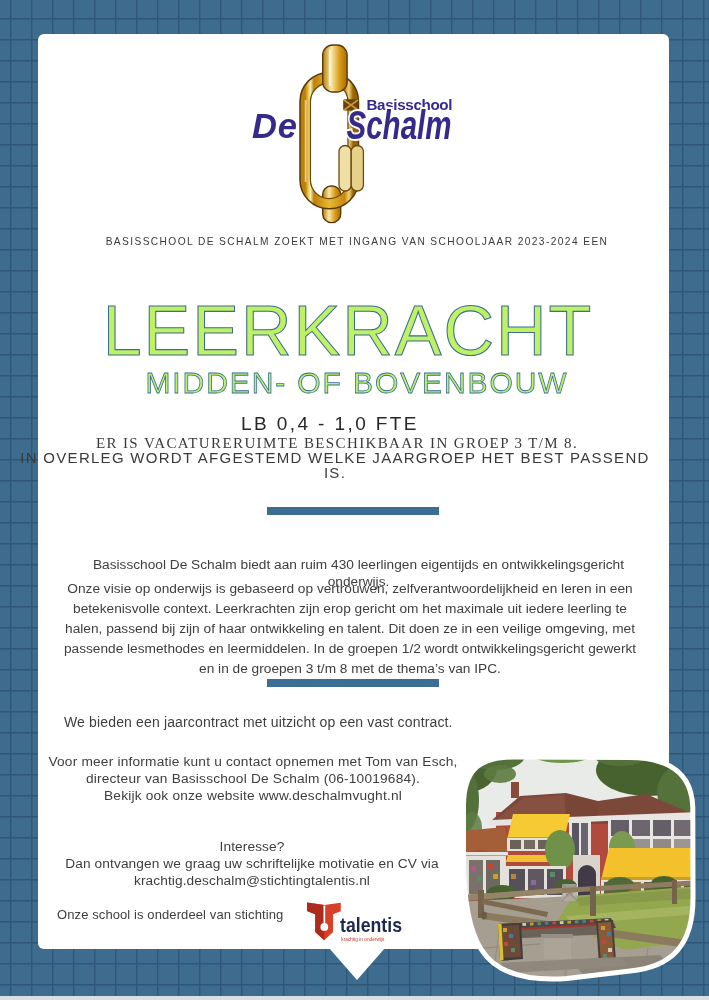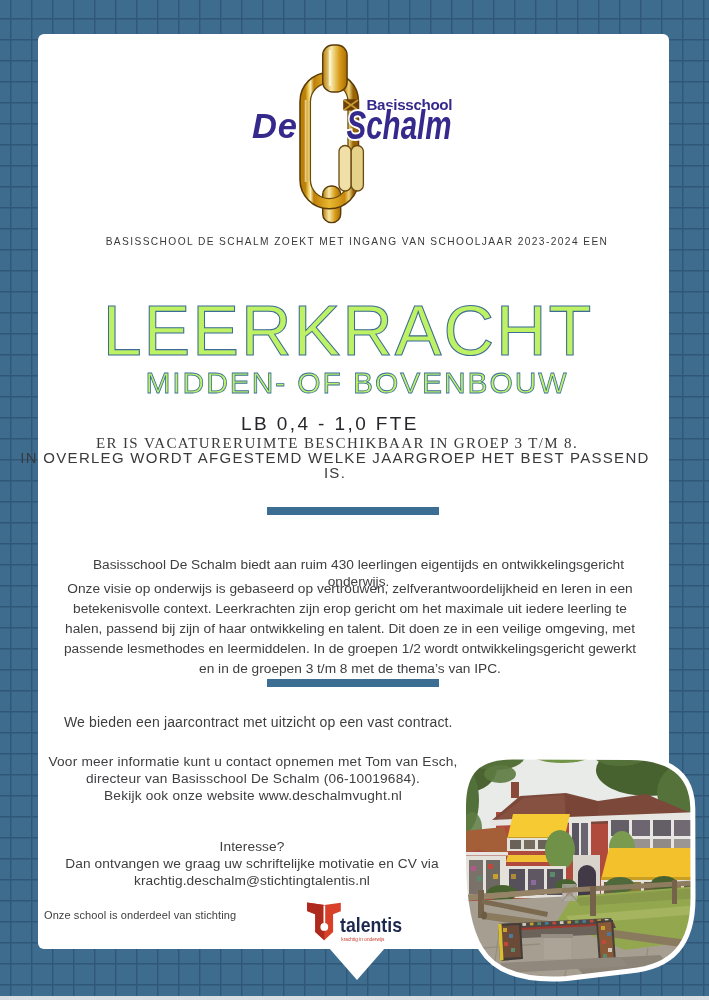--- a/index.html
+++ b/index.html
@@ -20,21 +20,21 @@
   .h3{left:15px;top:413.3px;width:630px;font-size:19px;line-height:21px;letter-spacing:2.4px;color:#26262a;}
   .s1{left:22px;top:436.3px;width:630px;font-size:15px;line-height:14.4px;letter-spacing:1.38px;color:#3a3a3c;font-family:Liberation Serif, serif;}
   .s2{left:20px;top:451.1px;width:630px;font-size:15px;line-height:14.4px;letter-spacing:1.28px;color:#3a3a3c;}
   .bar{position:absolute;left:267px;width:172px;height:7.5px;background:#3c6d92;}
   .body-t{font-size:13.7px;color:#3e3e40;}
   .p1{left:38px;top:529.4px;width:641px;line-height:16.2px;margin-top:28px;}
   .p2{left:35px;top:578.7px;width:630px;line-height:20px;}
   .p3{position:absolute;left:64px;top:702.2px;font-size:14px;line-height:16px;color:#3e3e40;letter-spacing:0.15px;margin-top:12px;}
   .contact{left:-62px;top:752.7px;width:630px;line-height:17.2px;letter-spacing:0.2px;}
   .interesse{left:-63px;top:837.9px;width:630px;line-height:17.2px;letter-spacing:0.1px;}
-  .onze{position:absolute;left:44px;top:907.2px;font-size:11px;line-height:16px;color:#3e3e40;letter-spacing:0.1px;}
+  .onze{position:absolute;left:57px;top:907.2px;font-size:13px;line-height:16px;color:#3e3e40;letter-spacing:0.1px;}
   a.u{color:#3e3e40;}
 </style>
 </head>
 <body>
 <svg class="grid" width="709" height="997">
     <path d="M10.7 0V997M31.7 0V997M52.7 0V997M73.7 0V997M94.7 0V997M115.7 0V997M136.7 0V997M157.7 0V997M178.7 0V997M199.7 0V997M220.7 0V997M241.7 0V997M262.7 0V997M283.7 0V997M304.7 0V997M325.7 0V997M346.7 0V997M367.7 0V997M388.7 0V997M409.7 0V997M430.7 0V997M451.7 0V997M472.7 0V997M493.7 0V997M514.7 0V997M535.7 0V997M556.7 0V997M577.7 0V997M598.7 0V997M619.7 0V997M640.7 0V997M661.7 0V997M682.7 0V997M703.7 0V997M0 18.7H709M0 39.7H709M0 60.7H709M0 81.7H709M0 102.7H709M0 123.7H709M0 144.7H709M0 165.7H709M0 186.7H709M0 207.7H709M0 228.7H709M0 249.7H709M0 270.7H709M0 291.7H709M0 312.7H709M0 333.7H709M0 354.7H709M0 375.7H709M0 396.7H709M0 417.7H709M0 438.7H709M0 459.7H709M0 480.7H709M0 501.7H709M0 522.7H709M0 543.7H709M0 564.7H709M0 585.7H709M0 606.7H709M0 627.7H709M0 648.7H709M0 669.7H709M0 690.7H709M0 711.7H709M0 732.7H709M0 753.7H709M0 774.7H709M0 795.7H709M0 816.7H709M0 837.7H709M0 858.7H709M0 879.7H709M0 900.7H709M0 921.7H709M0 942.7H709M0 963.7H709M0 984.7H709" stroke="rgba(22,46,78,0.35)" stroke-width="1.4" fill="none"></path>
   </svg>
 <div class="botstrip"></div>
 <div class="card"></div>
 <div class="notch"></div>

